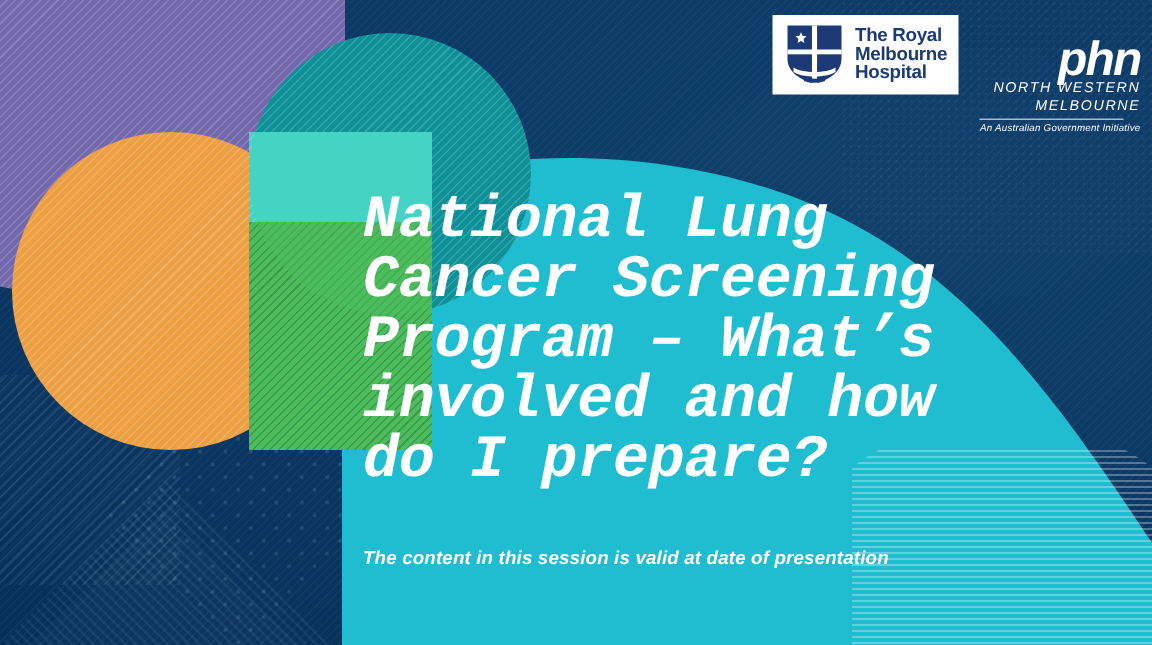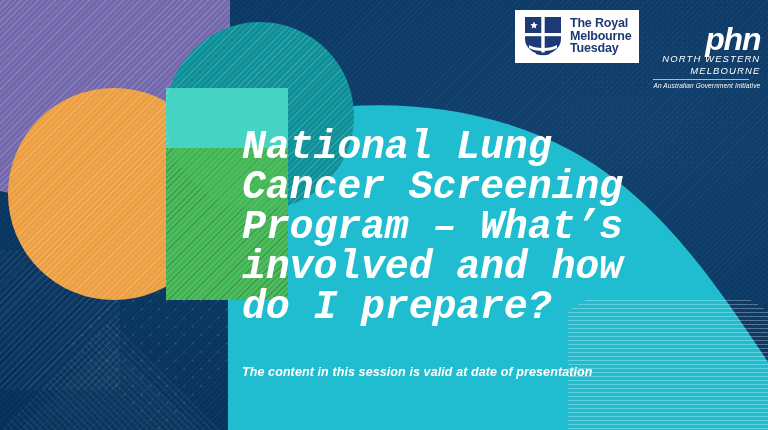--- a/index.html
+++ b/index.html
@@ -297,21 +297,21 @@
         <path d="M2 2 H38 V24 C38 33 30 38 20 41 C10 38 2 33 2 24 Z" fill="#1b3a76"></path>
         <rect x="18.3" y="2" width="3.4" height="39" fill="#ffffff"></rect>
         <rect x="2" y="18" width="36" height="3.2" fill="#ffffff"></rect>
         <path d="M11 6.5 l1.1 2.4 2.6 .3 -2 1.8 .6 2.6 -2.3-1.3 -2.3 1.3 .6-2.6 -2-1.8 2.6-.3 Z" fill="#ffffff"></path>
         <path d="M6 30 C12 34 28 34 34 30 L34 33 C28 37 12 37 6 33 Z" fill="#ffffff"></path>
         <path d="M13 36 C17 38 23 38 27 36 L27 39 C23 40.5 17 40.5 13 39 Z" fill="#1b3a76"></path>
       </svg>
       <div class="rmh-words">
         <div>The Royal</div>
         <div>Melbourne</div>
-        <div>Tuesday</div>
+        <div>Hospital</div>
       </div>
     </div>
 
     <div class="phn-logo">
       <div class="phn-word">phn</div>
       <div class="phn-sub">NORTH WESTERN</div>
       <div class="phn-sub">MELBOURNE</div>
       <div class="phn-rule"></div>
       <div class="phn-init">An Australian Government Initiative</div>
     </div>

